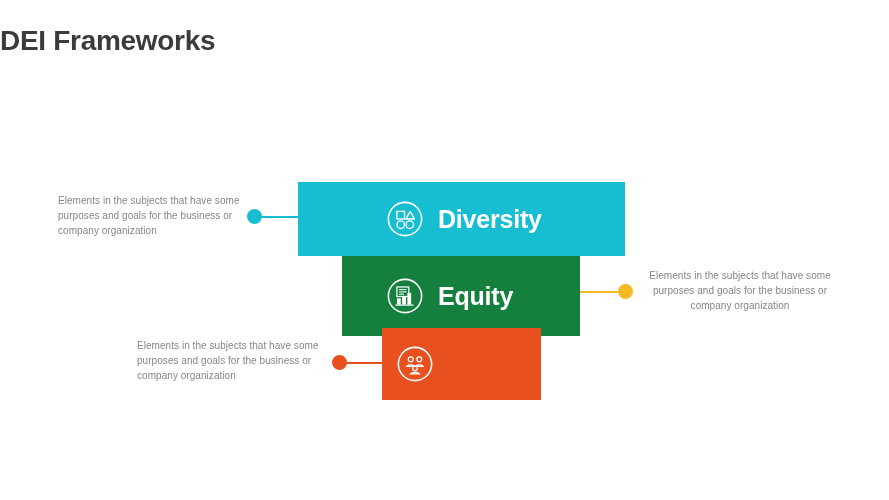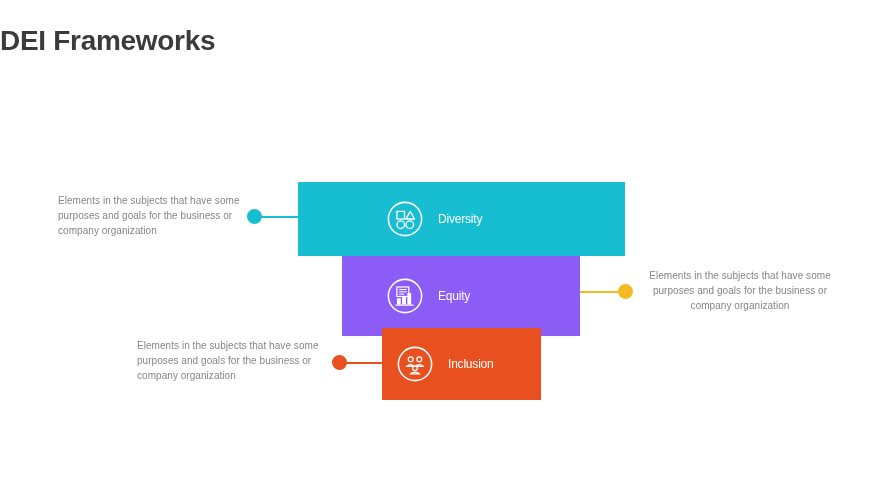--- a/index.html
+++ b/index.html
@@ -66,40 +66,40 @@
     margin-right: auto;
     padding-left: 0;
   }
   .bar-icon {
     width: 38px;
     height: 38px;
     flex: 0 0 38px;
     display: block;
   }
   .bar-label {
-    font-size: 12px;
-    font-weight: normal;
+    font-size: 25px;
+    font-weight: bold;
     color: #ffffff;
     letter-spacing: -0.2px;
     white-space: nowrap;
   }
 
   .bar-diversity {
     left: 298px;
     top: 182px;
     width: 327px;
     height: 74px;
     background: #17bed1;
   }
   .bar-equity {
     left: 342px;
     top: 256px;
     width: 238px;
     height: 80px;
-    background: #8b5cf6;
+    background: #15803d;
   }
   .bar-inclusion {
     left: 382px;
     top: 328px;
     width: 159px;
     height: 72px;
     background: #e9501f;
   }
 
   
@@ -213,21 +213,20 @@
         <svg viewBox="0 0 40 40" width="38" height="38" xmlns="http://www.w3.org/2000/svg">
           <circle cx="20" cy="20" r="17.5" fill="none" stroke="#ffffff" stroke-width="1.6"></circle>
           <circle cx="15.5" cy="15" r="2.6" fill="none" stroke="#ffffff" stroke-width="1.3"></circle>
           <circle cx="24.5" cy="15" r="2.6" fill="none" stroke="#ffffff" stroke-width="1.3"></circle>
           <path d="M11 22.5 q4.5 -3.6 9 0 z" fill="none" stroke="#ffffff" stroke-width="1.3" stroke-linejoin="round"></path>
           <path d="M20 22.5 q4.5 -3.6 9 0 z" fill="none" stroke="#ffffff" stroke-width="1.3" stroke-linejoin="round"></path>
           <circle cx="20" cy="24.5" r="2.4" fill="none" stroke="#ffffff" stroke-width="1.3"></circle>
           <path d="M15 30.5 q5 -4 10 0 z" fill="none" stroke="#ffffff" stroke-width="1.3" stroke-linejoin="round"></path>
         </svg>
       </span>
-      <span class="bar-label">Inclusion</span>
     </div>
   </div>
 
   <div class="desc desc-diversity">Elements in the subjects that have some purposes and goals for the business or company organization</div>
 
   <div class="desc desc-equity">Elements in the subjects that have some purposes and goals for the business or company organization</div>
 
   <div class="desc desc-inclusion">Elements in the subjects that have some purposes and goals for the business or company organization</div>
 
 </div>

